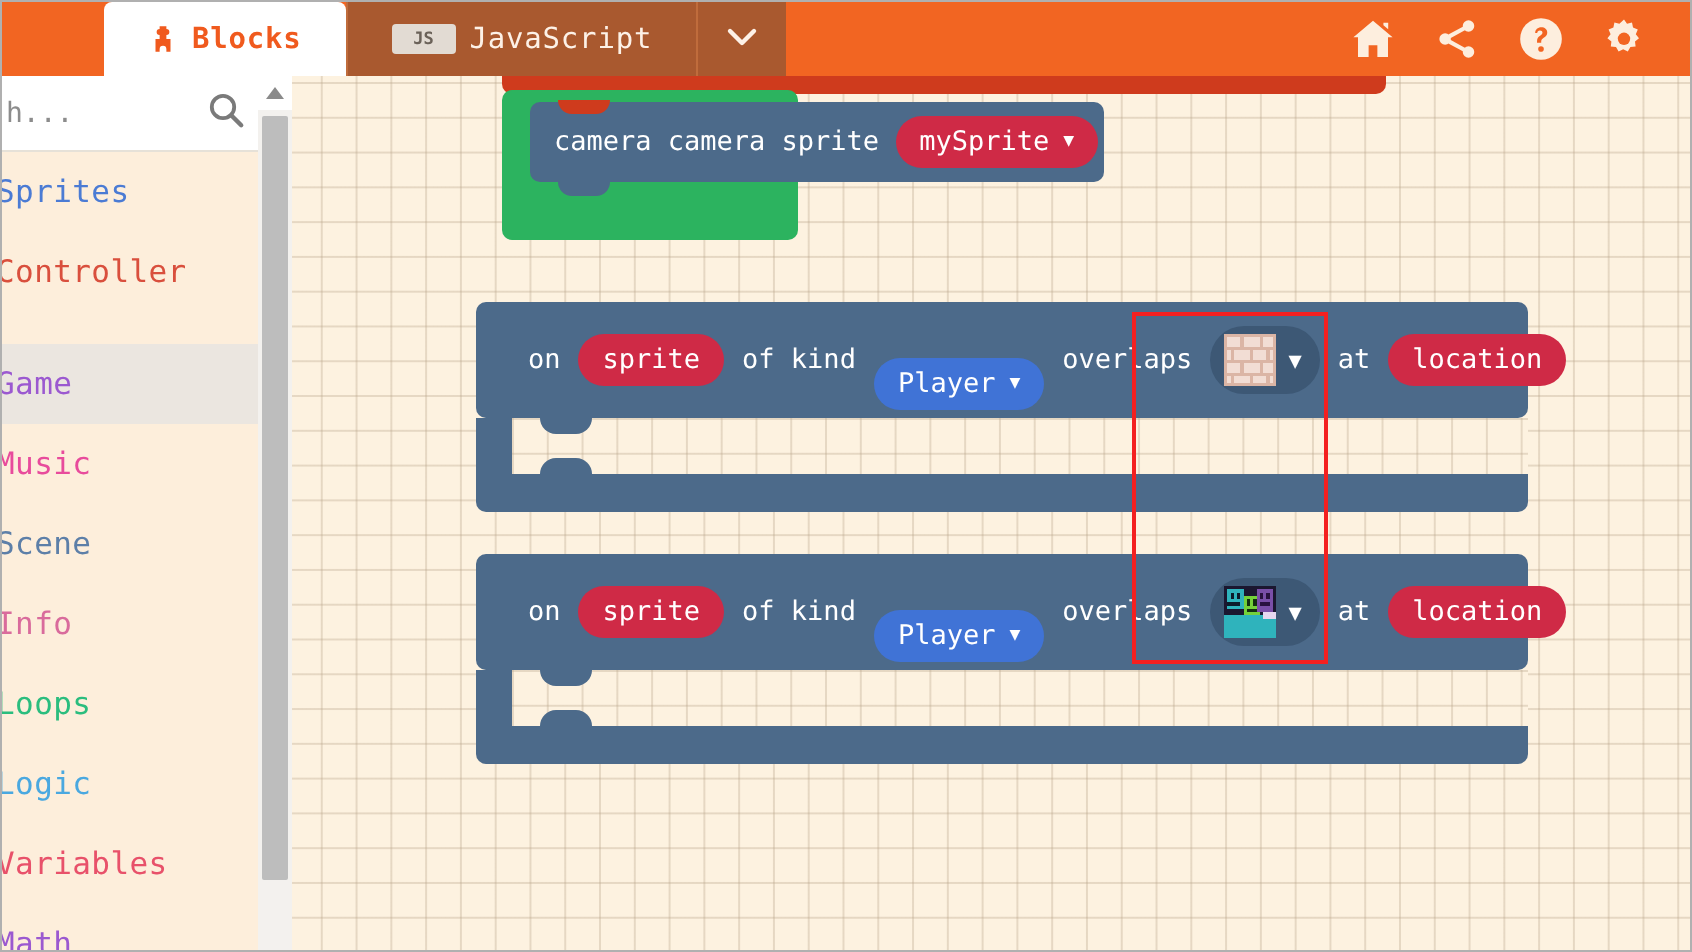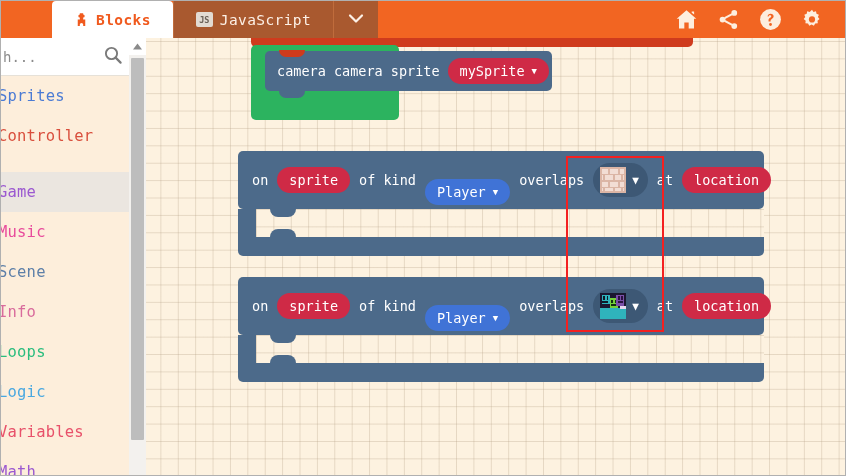--- a/index.html
+++ b/index.html
@@ -45,21 +45,21 @@
     background: #ffffff;
     color: #f05a1e;
     border-top-left-radius: 4px;
     border-top-right-radius: 4px;
     font-weight: bold;
   }
   .tab.chev { padding: 0 14px; font-size: 12px; }
   .puzzle-icon { display:inline-block; width: 15px; height: 15px; }
   .js-badge {
     display: inline-flex; align-items:center; justify-content:center;
-    width: 17px; height: 15px;
+    width: 32px; height: 15px;
     background: #e2dbd3; color: #6b6259;
     font-size: 8.5px; font-weight: bold;
     border-radius: 2px;
     letter-spacing: 0;
   }
   .img-badge { display:inline-block; width: 17px; height: 14px; }
 
   .topbar-right {
     margin-left: auto;
     display: flex; align-items: center;
@@ -210,21 +210,21 @@
   .caret { font-size: 9px; line-height: 1; }
 
   
   .evt {
     width: 526px; height: 58px;
     background: #4c6a8a;
     border-radius: 5px;
     z-index: 7;
   }
   .evt-row {
-    position: absolute; left: 0; top: 0;
+    position: absolute; left: 12px; top: 0;
     width: 100%; height: 58px;
     display: flex; align-items: center;
     padding-left: 14px;
     gap: 9px;
     color: #ffffff; font-size: 13.5px;
     white-space: nowrap;
   }
   .evt-body {
     position: absolute; left: 0; top: 58px;
     width: 526px; height: 47px;

